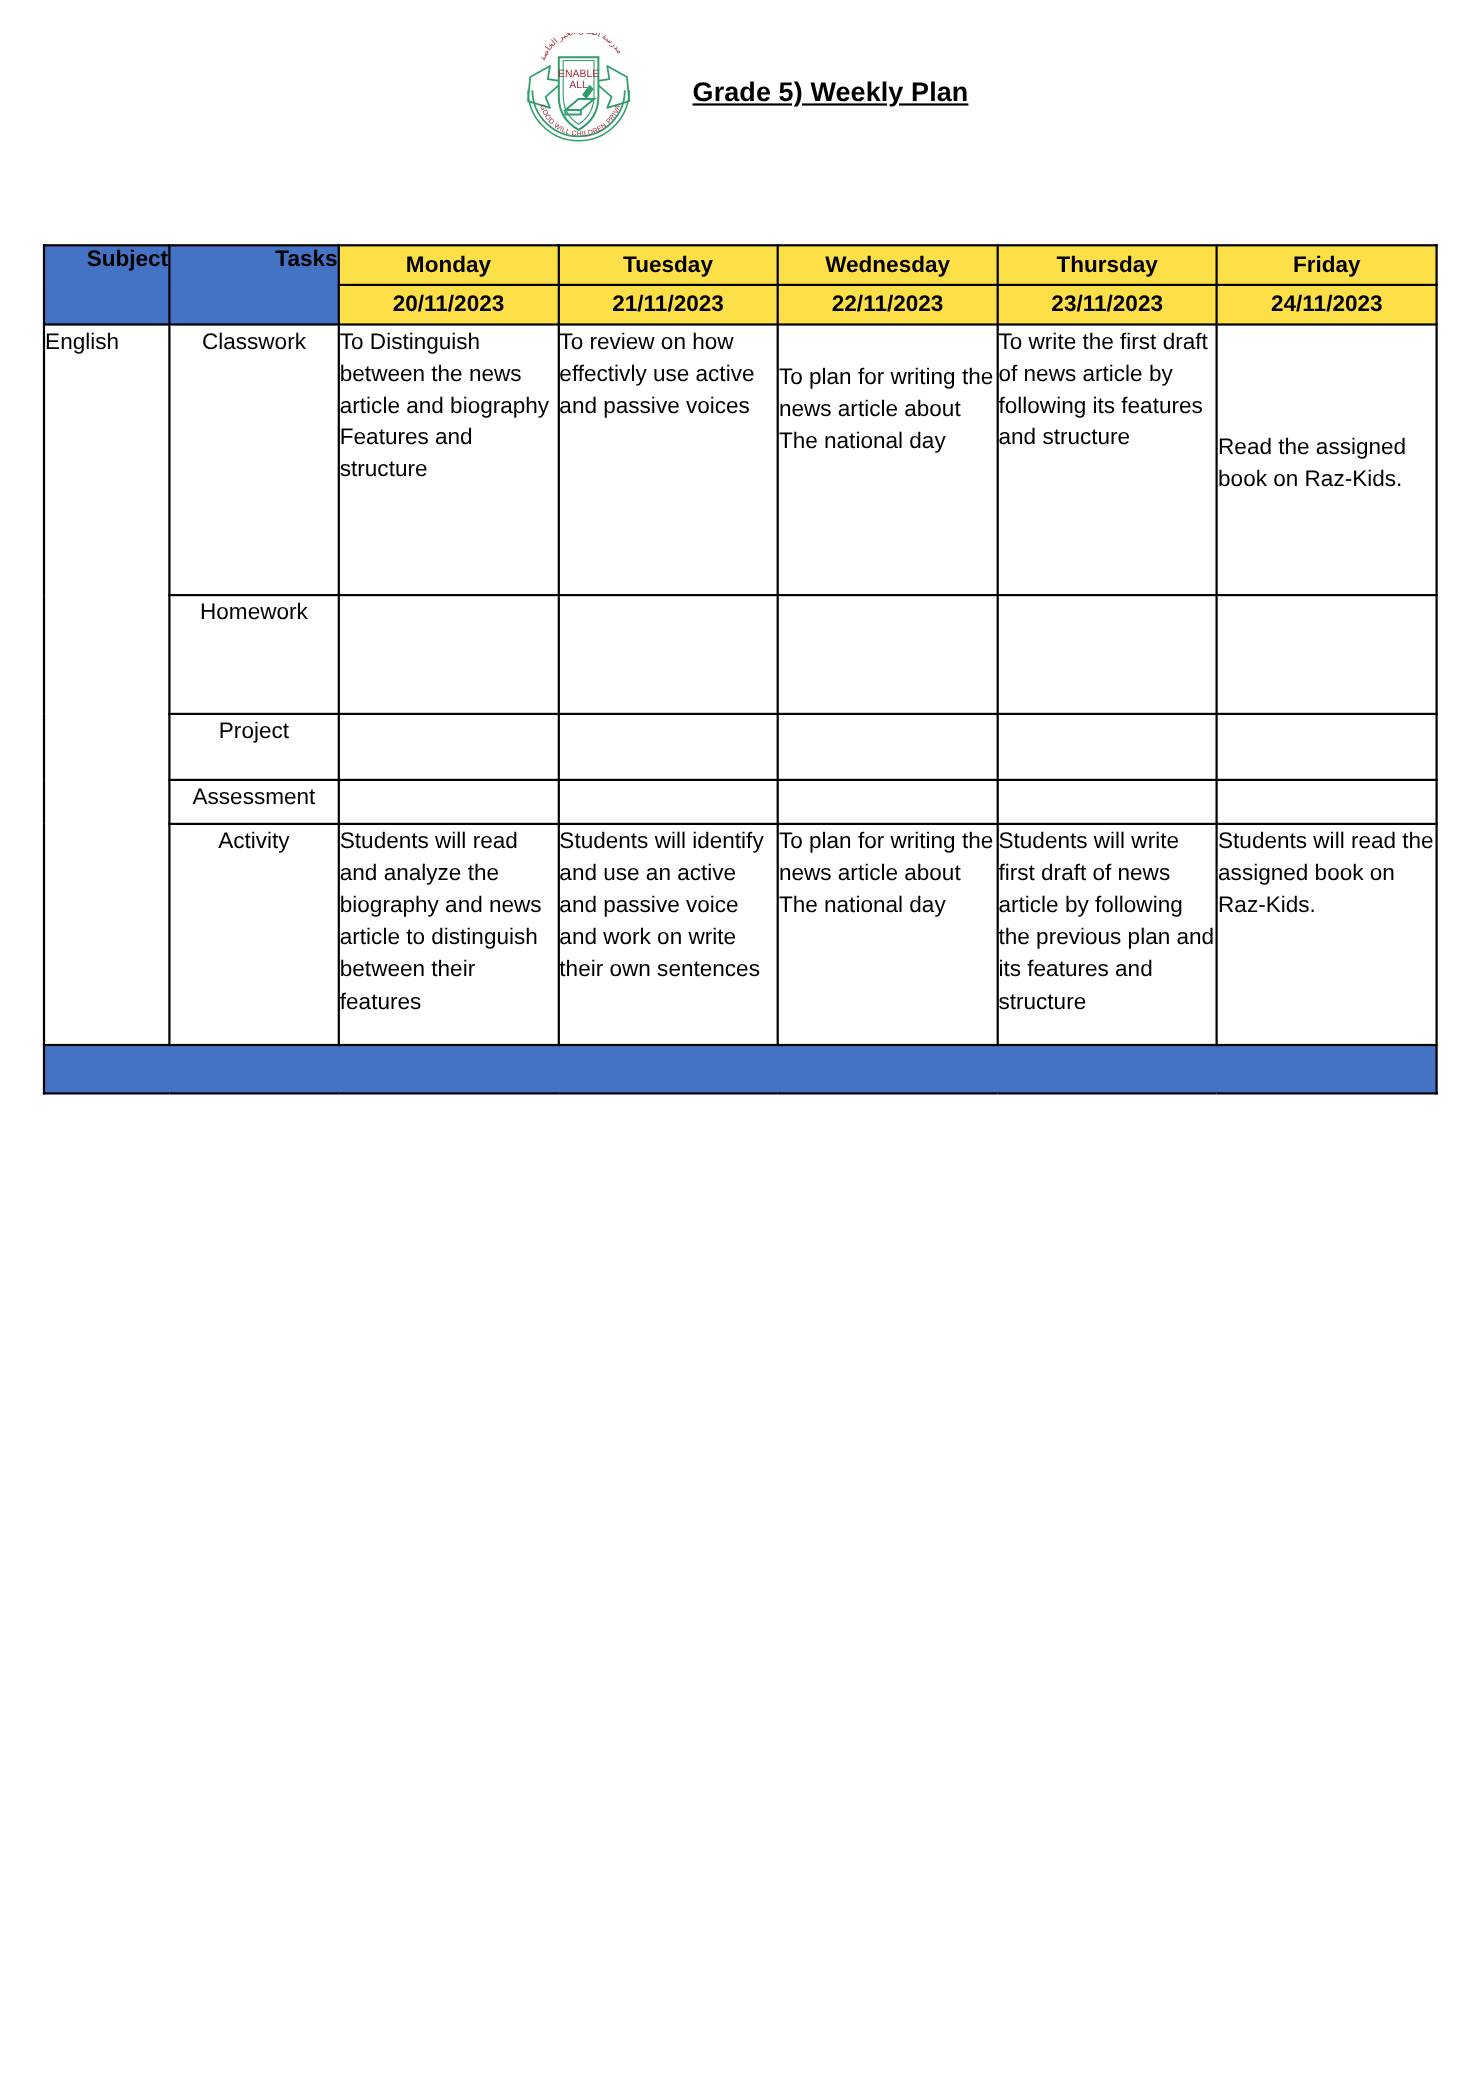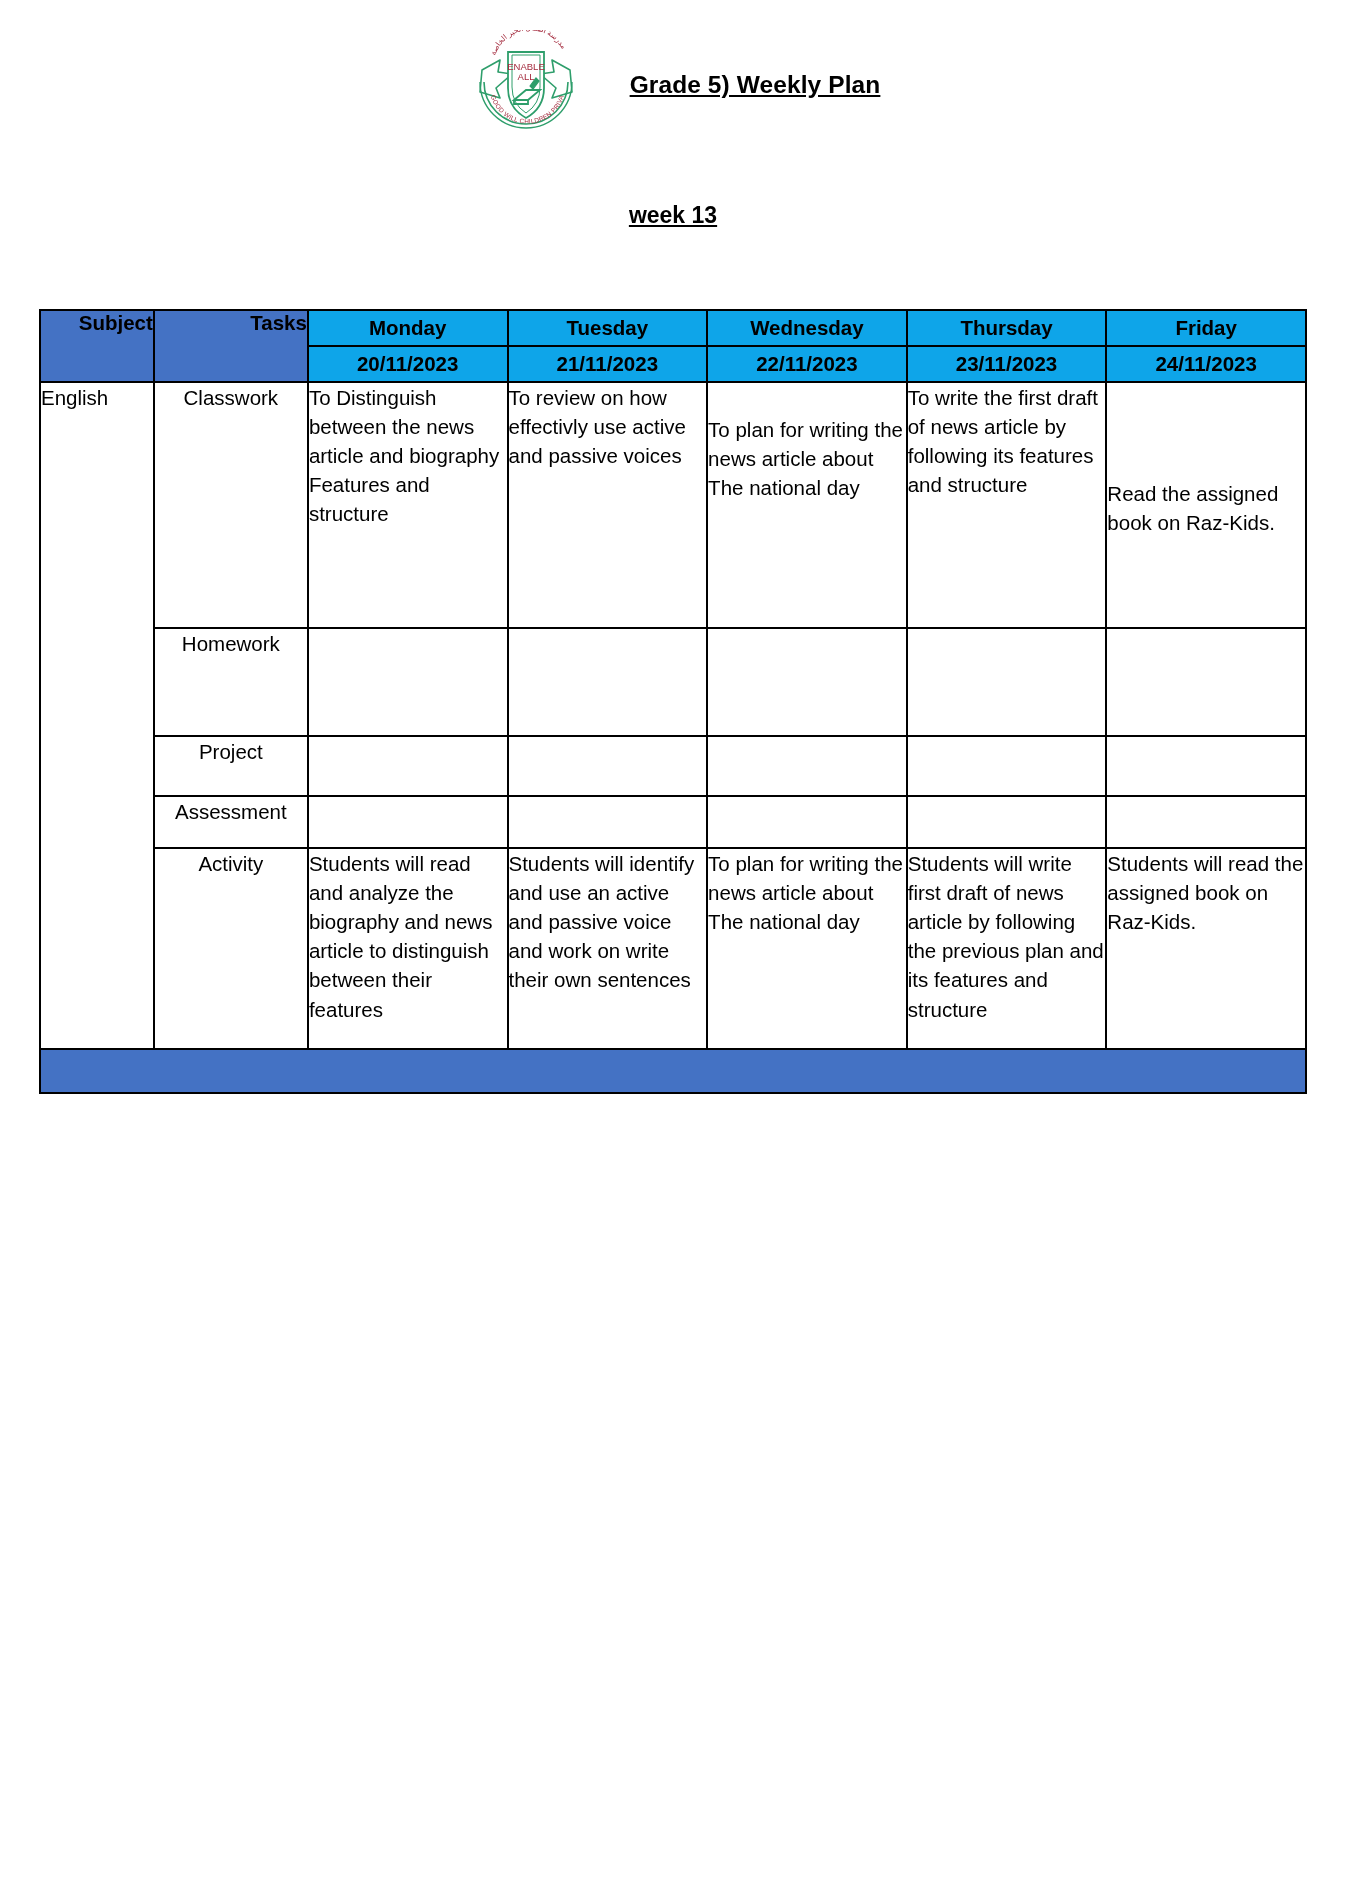--- a/index.html
+++ b/index.html
@@ -70,21 +70,21 @@
     width: 100%;
     table-layout: fixed;
     border: 2px solid #000;
   }
   table.plan td, table.plan th {
     border: 2px solid #000;
     vertical-align: top;
     padding: 0;
   }
   .hd {
-    background: #0ea5e9;
+    background: #fde047;
     text-align: center;
     font-weight: bold;
     font-size: 20.5px;
     height: 34px;
     line-height: 34px;
     padding: 0 2px;
     vertical-align: middle;
   }
   .hd-tall {
     background: #4472C4;
@@ -160,23 +160,20 @@
         </text>
         <text font-family="Liberation Sans, sans-serif" font-size="6.4" fill="#A3293C" letter-spacing="0.3">
           <textPath href="#arcBot" startOffset="4%">GOOD WILL CHILDREN PRIVATE SCHOOL</textPath>
         </text>
       </svg>
     </div>
 
     <div class="doc-title">Grade 5) Weekly Plan</div>
   </div>
 
-  <div class="week-line">
-    <span>week 13</span>
-  </div>
 
   <div class="table-wrap">
     <table class="plan">
       <colgroup>
         <col class="c-subject">
         <col class="c-tasks">
         <col class="c-day">
         <col class="c-day">
         <col class="c-day">
         <col class="c-day">
@@ -223,21 +220,21 @@
 
         <tr style="height:60px;">
           <td class="cell-center">Project</td>
           <td class="cell"></td>
           <td class="cell"></td>
           <td class="cell"></td>
           <td class="cell"></td>
           <td class="cell"></td>
         </tr>
 
-        <tr style="height:52px;">
+        <tr style="height:40px;">
           <td class="cell-center">Assessment</td>
           <td class="cell"></td>
           <td class="cell"></td>
           <td class="cell"></td>
           <td class="cell"></td>
           <td class="cell"></td>
         </tr>
 
         <tr style="height:201px;">
           <td class="cell-center">Activity</td>

